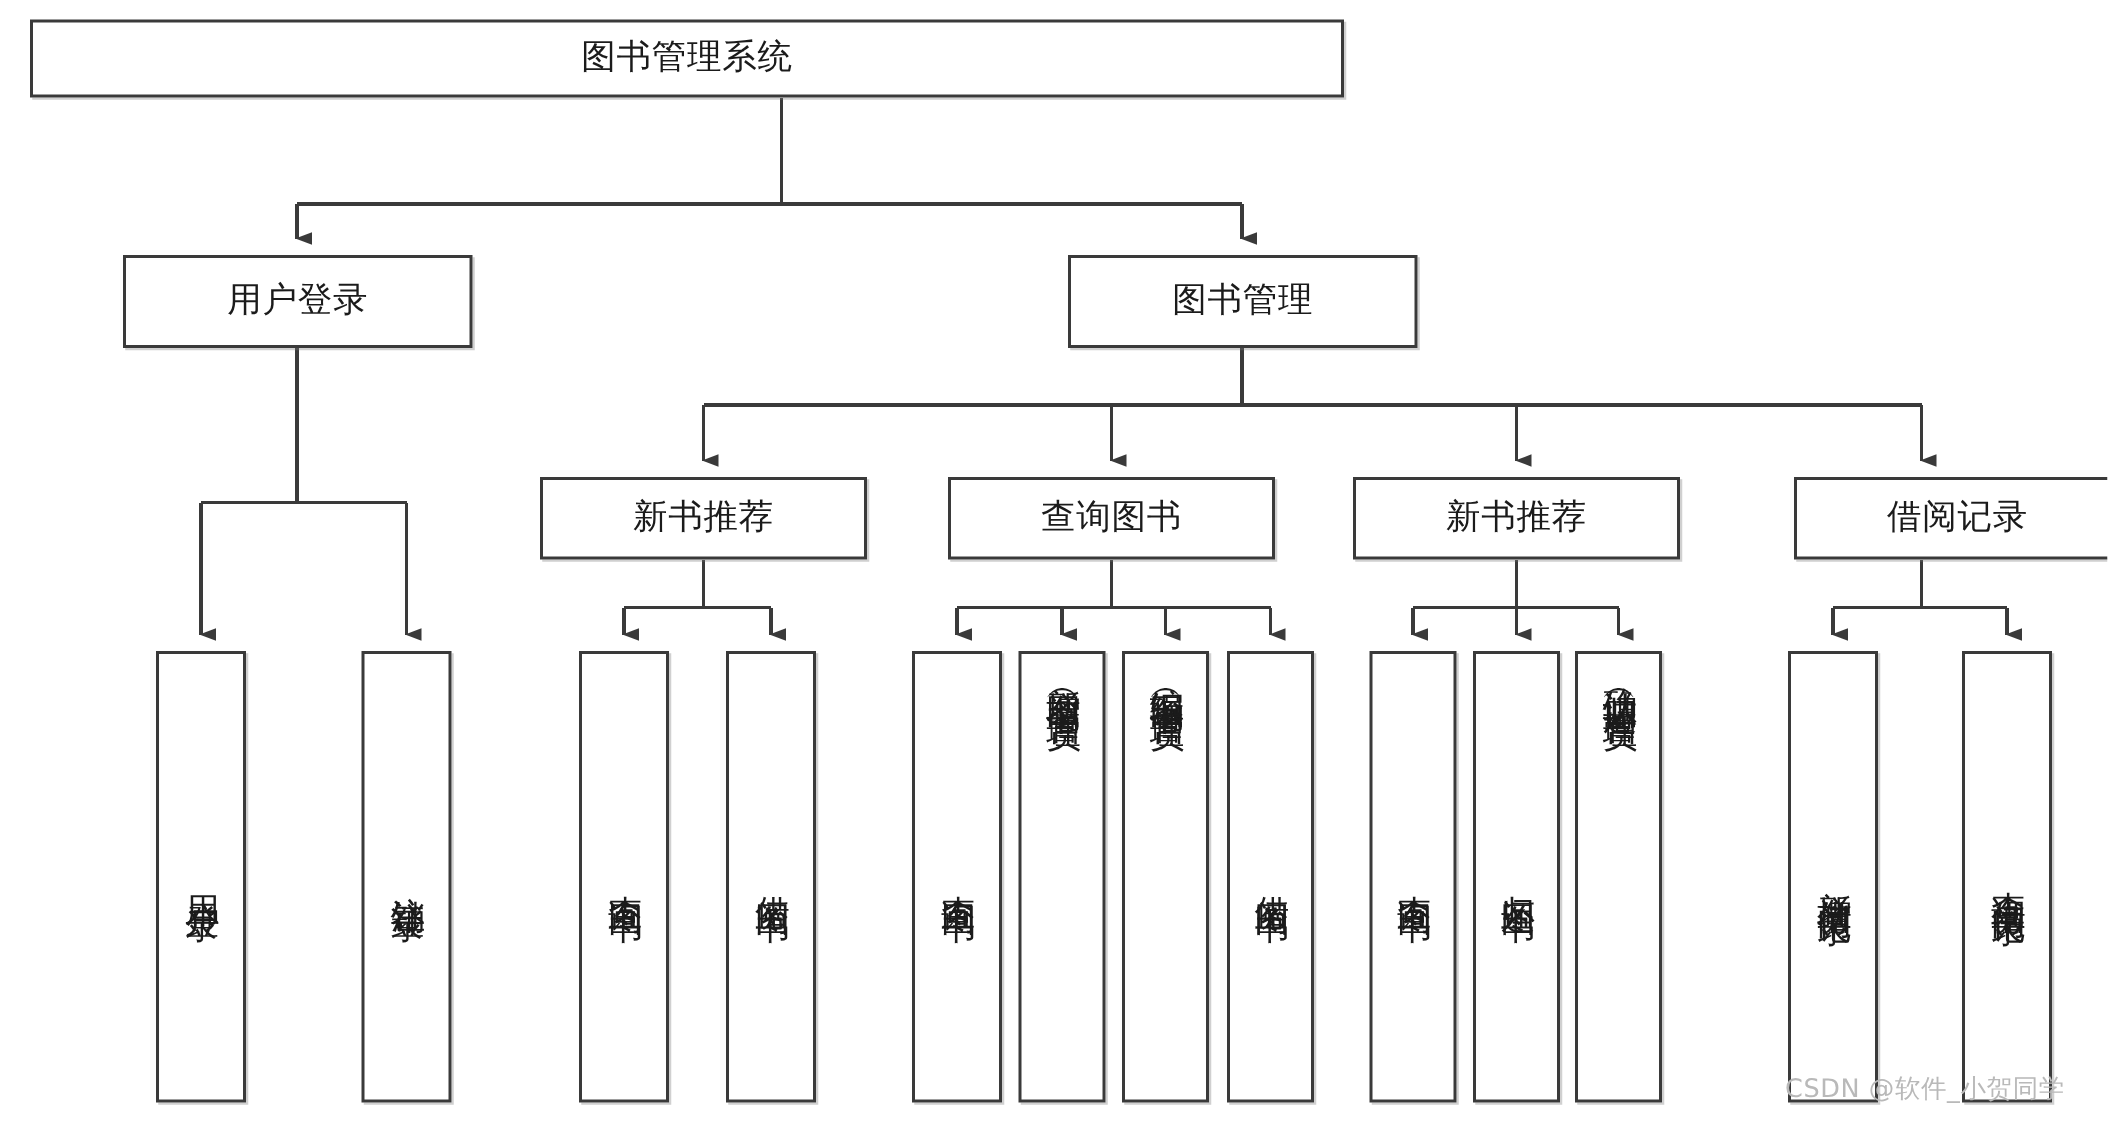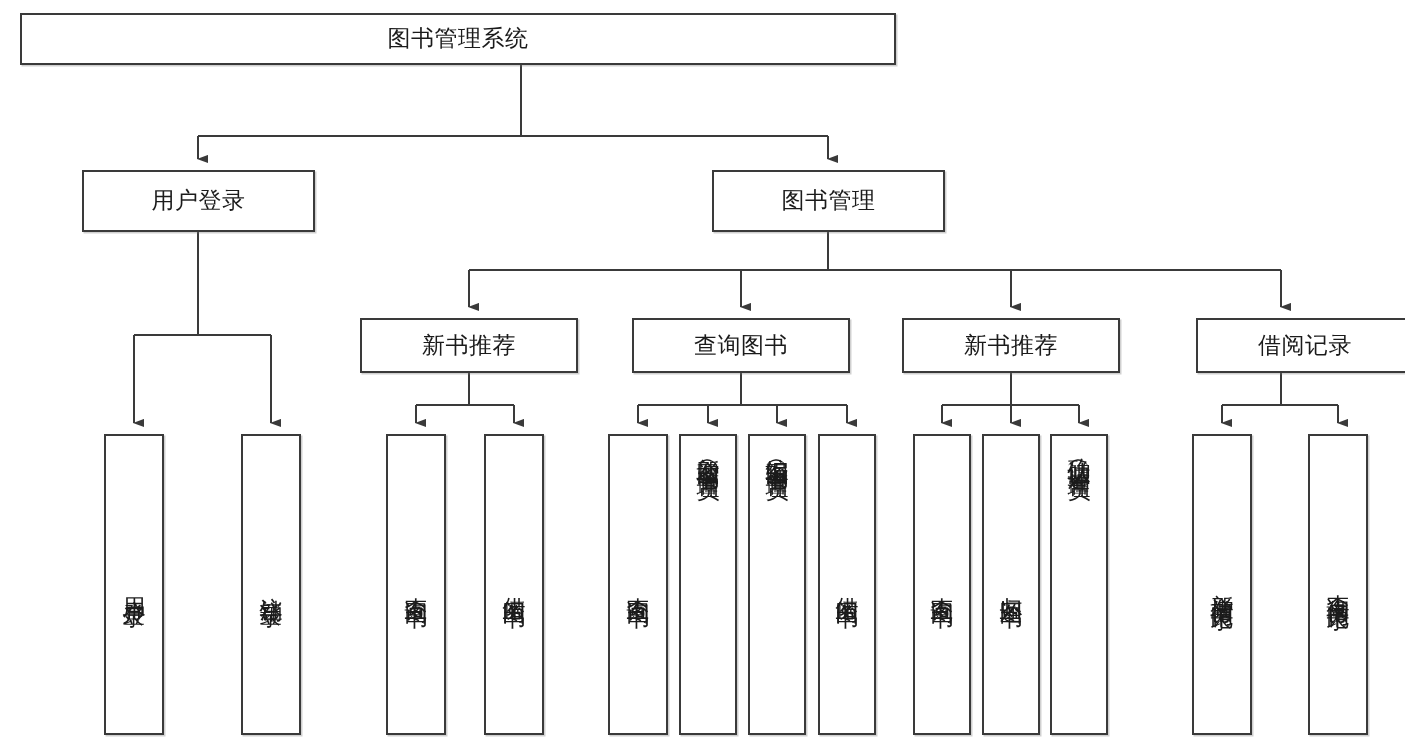--- a/index.html
+++ b/index.html
@@ -172,14 +172,15 @@
         <span class="node-label">确认归还（管理员）</span>
       </div>
       <div class="node-box vertical centered" style="left: 1192px; top: 434px; width: 60px; height: 301px;">
         <span class="node-label">新增借阅记录</span>
       </div>
       <div class="node-box vertical centered" style="left: 1308px; top: 434px; width: 60px; height: 301px;">
         <span class="node-label">查询借阅记录</span>
       </div>
     </div>
 
+  <div id="watermark">CSDN @软件_小贺同学</div>
 
 </div>
 
 </body></html>

